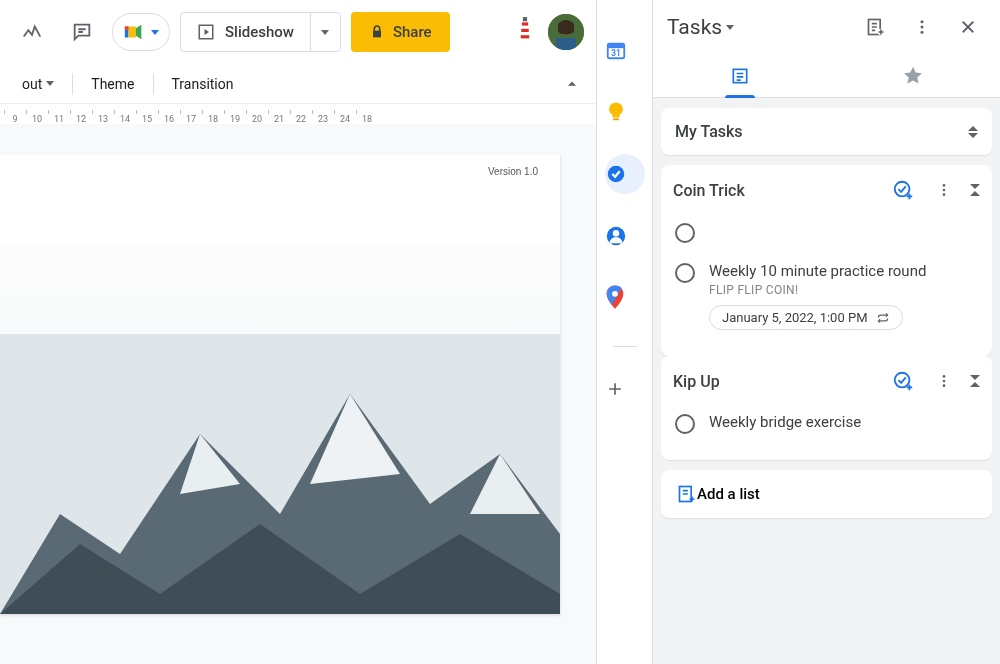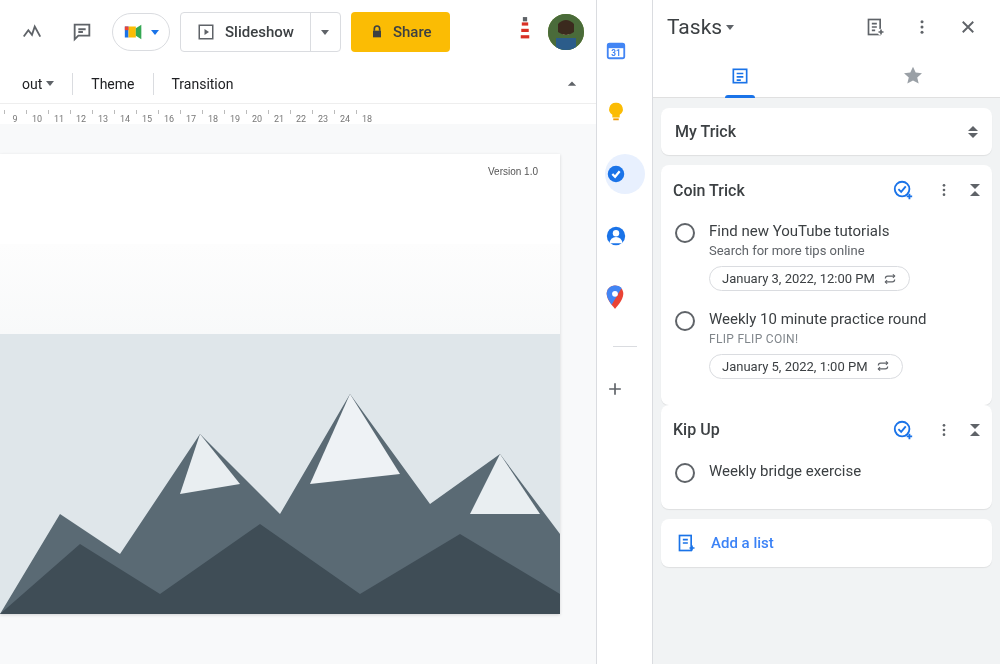--- a/index.html
+++ b/index.html
@@ -67,21 +67,21 @@
 .grey-icon { color: #5f6368; cursor: pointer; width: 28px; height: 28px; display: flex; align-items: center; justify-content: center; border-radius: 50%; }
 
 .task { display: flex; gap: 14px; padding: 6px 2px 12px; }
 .check { width: 20px; height: 20px; border: 2px solid #5f6368; border-radius: 50%; flex-shrink: 0; margin-top: 2px; cursor: pointer; }
 .task-body { flex: 1; }
 .task-title { font-size: 15px; color: #3c4043; line-height: 1.35; }
 .task-detail { font-size: 13px; color: #5f6368; margin-top: 2px; }
 .task-note { font-size: 12px; color: #80868b; margin-top: 2px; letter-spacing: .3px; }
 .date-chip { display: inline-flex; align-items: center; gap: 8px; border: 1px solid #dadce0; border-radius: 14px; padding: 4px 12px; font-size: 13px; color: #3c4043; margin-top: 8px; cursor: pointer; }
 
-.addlist { display: flex; align-items: center; gap: 14px; padding: 14px 16px; color: #3b82f6; font-size: 15px; font-weight: 500; cursor: pointer; }
+.addlist { display: flex; align-items: center; padding: 14px 16px; color: #000000; font-size: 15px; font-weight: 500; cursor: pointer; }
 
 svg { display: block; }
 .small-caret { border-left: 4px solid transparent; border-right: 4px solid transparent; border-top: 5px solid currentColor; display: inline-block; }
 .updown { display:flex; flex-direction:column; gap:2px; color:#5f6368; cursor:pointer; align-items:center;}
 .updown .u { width:0;height:0;border-left:5px solid transparent;border-right:5px solid transparent;border-bottom:5px solid currentColor;}
 .updown .d { width:0;height:0;border-left:5px solid transparent;border-right:5px solid transparent;border-top:5px solid currentColor;}
 .collapse-stack { display:flex;flex-direction:column;gap:0;color:#5f6368;cursor:pointer;align-items:center;}
 .collapse-stack .d { width:0;height:0;border-left:5px solid transparent;border-right:5px solid transparent;border-top:5px solid currentColor;}
 .collapse-stack .u { width:0;height:0;border-left:5px solid transparent;border-right:5px solid transparent;border-bottom:5px solid currentColor;margin-top:2px;}
 </style>
@@ -283,21 +283,21 @@
     </div>
     <div class="view-tab">
       <svg width="22" height="22" viewBox="0 0 24 24">
           <path fill="#9aa0a6" d="M12 2l2.9 6.3 6.9.6-5.2 4.6 1.6 6.8L12 16.9 5.8 20.3l1.6-6.8L2.2 8.9l6.9-.6z"></path>
         </svg>
     </div>
   </div>
 
   <div class="tasks-body">
     <div class="card mytasks-card">
-      <span class="label">My Trick</span>
+      <span class="label">My Tasks</span>
       <div class="sorter updown">
           <div class="u"></div>
           <div class="d"></div>
         </div>
     </div>
 
     <div id="lists-mount">
         <div class="card list-card">
           <div class="list-head">
             <span class="list-name">Coin Trick</span>
@@ -316,24 +316,20 @@
                 <circle cx="12" cy="19" r="2" fill="#5f6368"></circle>
               </svg>
             </div>
     <div class="collapse-stack">
               <div class="d"></div>
               <div class="u"></div>
             </div>
           </div>
           <div class="task">
             <div class="check"></div>
-            <div class="task-body"><div class="task-title">Find new YouTube tutorials</div><div class="task-detail">Search for more tips online</div><div class="date-chip">January 3, 2022, 12:00 PM <svg width="14" height="14" viewBox="0 0 24 24">
-                  <path fill="none" stroke="#5f6368" stroke-width="2" d="M17 4l3 3-3 3M7 20l-3-3 3-3"></path>
-                  <path fill="none" stroke="#5f6368" stroke-width="2" d="M20 7H8a4 4 0 00-4 4M4 17h12a4 4 0 004-4"></path>
-                </svg></div></div>
           </div>
           <div class="task">
             <div class="check"></div>
             <div class="task-body"><div class="task-title">Weekly 10 minute practice round</div><div class="task-note">FLIP FLIP COIN!</div><div class="date-chip">January 5, 2022, 1:00 PM <svg width="14" height="14" viewBox="0 0 24 24">
                   <path fill="none" stroke="#5f6368" stroke-width="2" d="M17 4l3 3-3 3M7 20l-3-3 3-3"></path>
                   <path fill="none" stroke="#5f6368" stroke-width="2" d="M20 7H8a4 4 0 00-4 4M4 17h12a4 4 0 004-4"></path>
                 </svg></div></div>
           </div>
         </div>
         <div class="card list-card">

